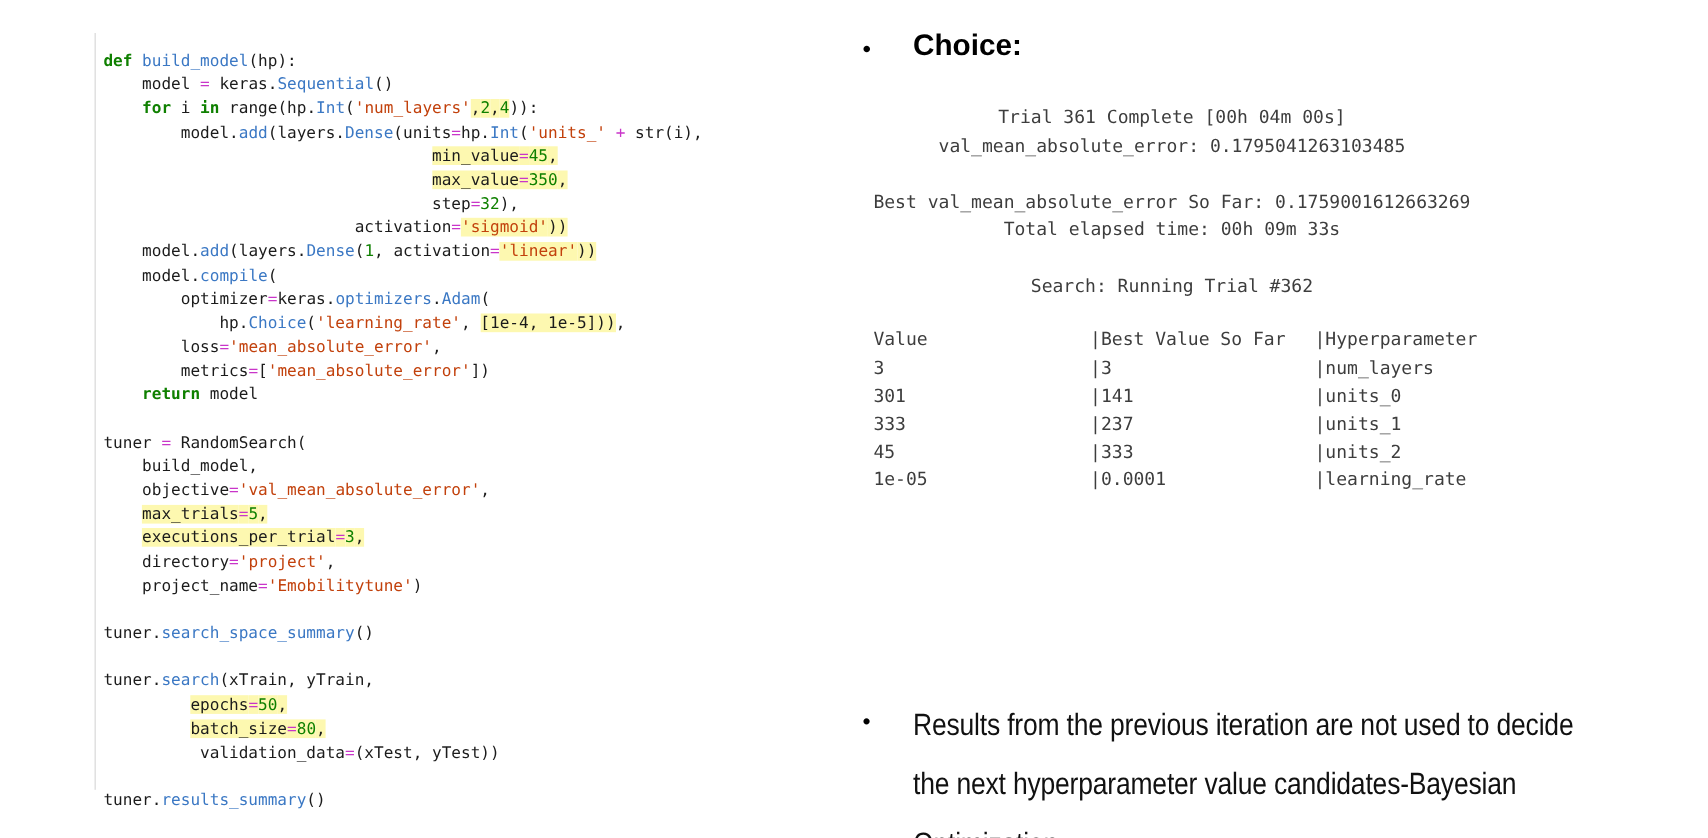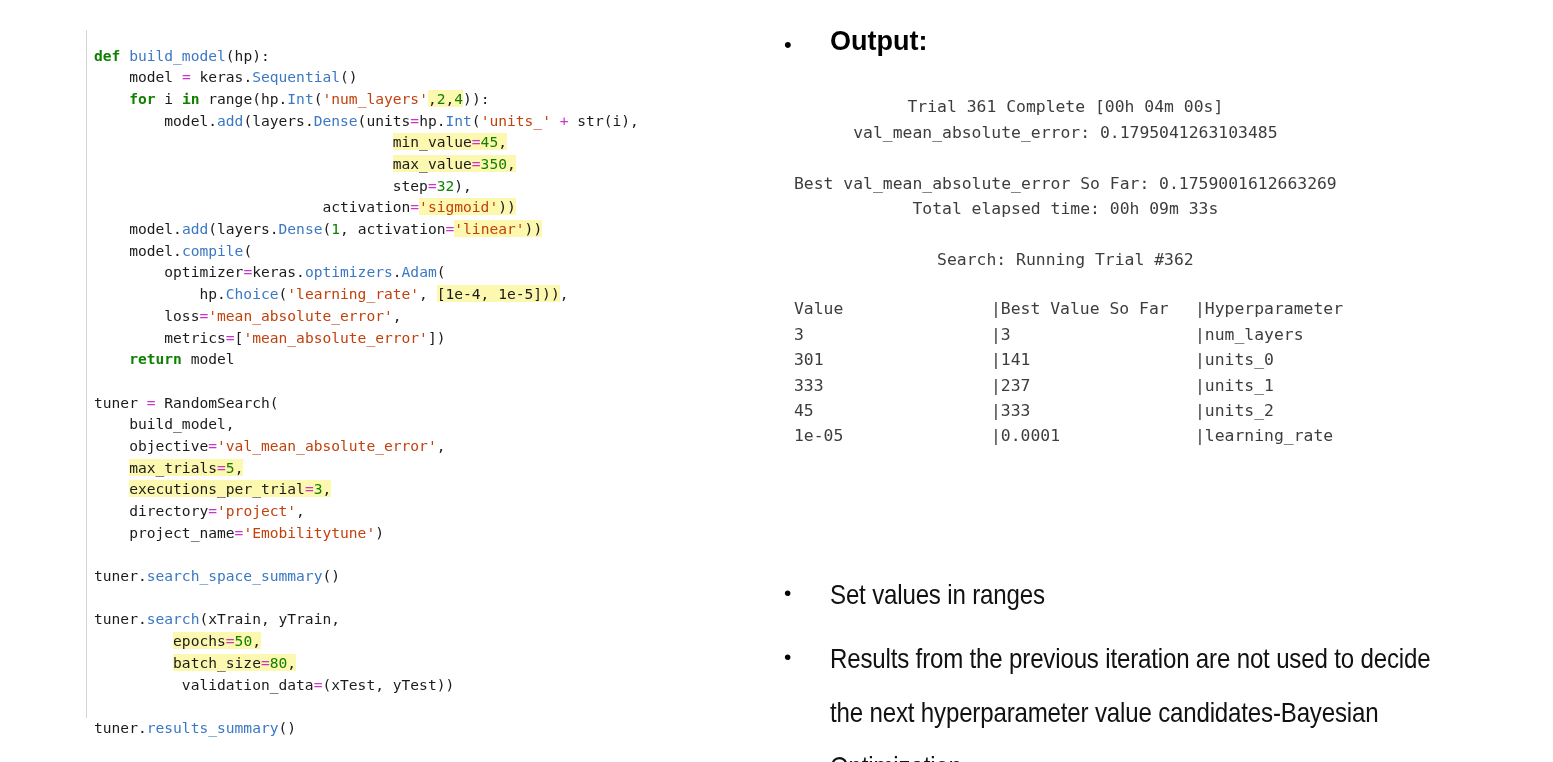--- a/index.html
+++ b/index.html
@@ -143,32 +143,28 @@
 
   <div id="code-panel">
     <div id="code-rule"></div>
     <pre id="code-block"><span class="cl"><span class="kw">def </span><span class="fn">build_model</span><span class="pl">(hp):</span></span><span class="cl"><span class="pl">    model </span><span class="op">=</span><span class="pl"> keras.</span><span class="fn">Sequential</span><span class="pl">()</span></span><span class="cl"><span class="pl">    </span><span class="kw">for</span><span class="pl"> i </span><span class="kw">in</span><span class="pl"> range(hp.</span><span class="fn">Int</span><span class="pl">(</span><span class="st">'num_layers'</span><span class="pl hl">,</span><span class="num hl">2</span><span class="pl hl">,</span><span class="num hl">4</span><span class="pl">)):</span></span><span class="cl"><span class="pl">        model.</span><span class="fn">add</span><span class="pl">(layers.</span><span class="fn">Dense</span><span class="pl">(units</span><span class="op">=</span><span class="pl">hp.</span><span class="fn">Int</span><span class="pl">(</span><span class="st">'units_'</span><span class="pl"> </span><span class="op">+</span><span class="pl"> str(i),</span></span><span class="cl"><span class="pl">                                  </span><span class="pl hl">min_value</span><span class="op hl">=</span><span class="num hl">45</span><span class="pl hl">,</span></span><span class="cl"><span class="pl">                                  </span><span class="pl hl">max_value</span><span class="op hl">=</span><span class="num hl">350</span><span class="pl hl">,</span></span><span class="cl"><span class="pl">                                  step</span><span class="op">=</span><span class="num">32</span><span class="pl">),</span></span><span class="cl"><span class="pl">                          activation</span><span class="op">=</span><span class="st hl">'sigmoid'</span><span class="pl hl">))</span></span><span class="cl"><span class="pl">    model.</span><span class="fn">add</span><span class="pl">(layers.</span><span class="fn">Dense</span><span class="pl">(</span><span class="num">1</span><span class="pl">, activation</span><span class="op">=</span><span class="st hl">'linear'</span><span class="pl hl">))</span></span><span class="cl"><span class="pl">    model.</span><span class="fn">compile</span><span class="pl">(</span></span><span class="cl"><span class="pl">        optimizer</span><span class="op">=</span><span class="pl">keras.</span><span class="fn">optimizers</span><span class="pl">.</span><span class="fn">Adam</span><span class="pl">(</span></span><span class="cl"><span class="pl">            hp.</span><span class="fn">Choice</span><span class="pl">(</span><span class="st">'learning_rate'</span><span class="pl">, </span><span class="pl hl">[1e-4, 1e-5]))</span><span class="pl">,</span></span><span class="cl"><span class="pl">        loss</span><span class="op">=</span><span class="st">'mean_absolute_error'</span><span class="pl">,</span></span><span class="cl"><span class="pl">        metrics</span><span class="op">=</span><span class="pl">[</span><span class="st">'mean_absolute_error'</span><span class="pl">])</span></span><span class="cl"><span class="pl">    </span><span class="kw">return</span><span class="pl"> model</span></span><span class="cl"><span class="pl"></span>&nbsp;</span><span class="cl"><span class="pl">tuner </span><span class="op">=</span><span class="pl"> RandomSearch(</span></span><span class="cl"><span class="pl">    build_model,</span></span><span class="cl"><span class="pl">    objective</span><span class="op">=</span><span class="st">'val_mean_absolute_error'</span><span class="pl">,</span></span><span class="cl"><span class="pl">    </span><span class="pl hl">max_trials</span><span class="op hl">=</span><span class="num hl">5</span><span class="pl hl">,</span></span><span class="cl"><span class="pl">    </span><span class="pl hl">executions_per_trial</span><span class="op hl">=</span><span class="num hl">3</span><span class="pl hl">,</span></span><span class="cl"><span class="pl">    directory</span><span class="op">=</span><span class="st">'project'</span><span class="pl">,</span></span><span class="cl"><span class="pl">    project_name</span><span class="op">=</span><span class="st">'Emobilitytune'</span><span class="pl">)</span></span><span class="cl"><span class="pl"></span>&nbsp;</span><span class="cl"><span class="pl">tuner.</span><span class="fn">search_space_summary</span><span class="pl">()</span></span><span class="cl"><span class="pl"></span>&nbsp;</span><span class="cl"><span class="pl">tuner.</span><span class="fn">search</span><span class="pl">(xTrain, yTrain,</span></span><span class="cl"><span class="pl">         </span><span class="pl hl">epochs</span><span class="op hl">=</span><span class="num hl">50</span><span class="pl hl">,</span></span><span class="cl"><span class="pl">         </span><span class="pl hl">batch_size</span><span class="op hl">=</span><span class="num hl">80</span><span class="pl hl">,</span></span><span class="cl"><span class="pl">          validation_data</span><span class="op">=</span><span class="pl">(xTest, yTest))</span></span><span class="cl"><span class="pl"></span>&nbsp;</span><span class="cl"><span class="pl">tuner.</span><span class="fn">results_summary</span><span class="pl">()</span></span></pre>
   </div>
 
   <div id="right-col">
 
     <div class="bullet-row" id="output-heading">
       <span class="bullet-dot"></span>
-      <span class="bullet-text">Output:</span>
+      <span class="bullet-text">Choice:</span>
     </div>
 
     <pre id="console-output"><span class="ol">Trial 361 Complete [00h 04m 00s]</span><span class="ol">val_mean_absolute_error: 0.1795041263103485</span><span class="ol blank">&nbsp;</span><span class="ol">Best val_mean_absolute_error So Far: 0.1759001612663269</span><span class="ol">Total elapsed time: 00h 09m 33s</span><span class="ol blank">&nbsp;</span><span class="ol">Search: Running Trial #362</span></pre>
 
     <pre id="results-table"><span class="trow"><span class="c1">Value</span><span class="c2">|Best Value So Far</span><span class="c3">|Hyperparameter</span></span><span class="trow"><span class="c1">3</span><span class="c2">|3</span><span class="c3">|num_layers</span></span><span class="trow"><span class="c1">301</span><span class="c2">|141</span><span class="c3">|units_0</span></span><span class="trow"><span class="c1">333</span><span class="c2">|237</span><span class="c3">|units_1</span></span><span class="trow"><span class="c1">45</span><span class="c2">|333</span><span class="c3">|units_2</span></span><span class="trow"><span class="c1">1e-05</span><span class="c2">|0.0001</span><span class="c3">|learning_rate</span></span></pre>
 
 
-    <div class="bullet-row body-bullet" id="bullet-ranges">
-      <span class="bullet-dot"></span>
-      <span class="bullet-text">Set values in ranges</span>
-    </div>
 
     <div class="bullet-row body-bullet" id="bullet-results">
       <span class="bullet-dot"></span>
       <span class="bullet-text">Results from the previous iteration are not used to decide the next hyperparameter value candidates-Bayesian Optimization</span>
     </div>
 
   </div>
 </div>
 
 </body></html>

